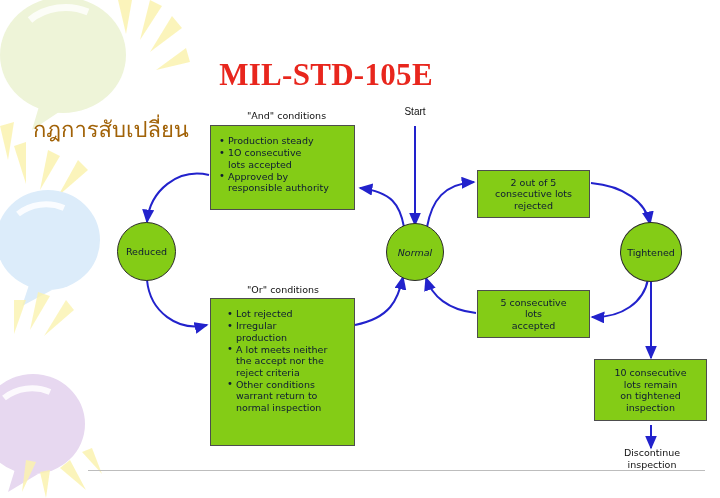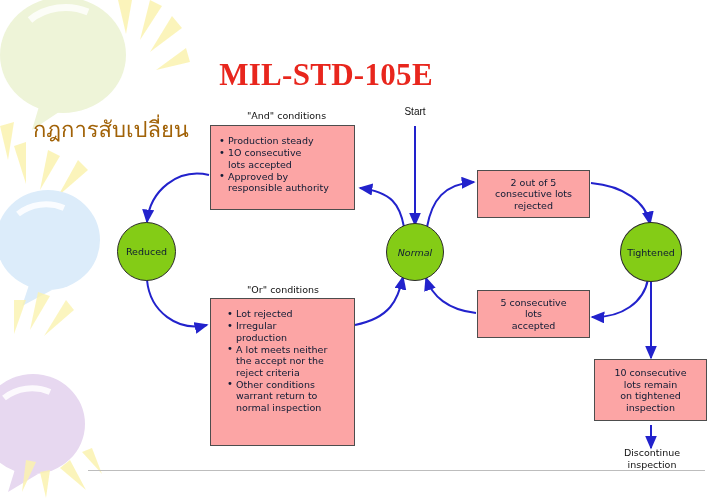--- a/index.html
+++ b/index.html
@@ -25,21 +25,21 @@
   
   .thai{
     position:absolute;left:33px;top:112px;
     font-family:"DejaVu Sans","Liberation Sans",sans-serif;
     font-size:22px;color:#a16207;white-space:nowrap;z-index:5;
   }
 
   
   .dbox{
     position:absolute;box-sizing:border-box;
-    background:#fca5a5;border:1px solid #4d4d4d;
+    background:#84cc16;border:1px solid #4d4d4d;
     color:#0d1a33;
     font-family:"DejaVu Sans","Liberation Sans",sans-serif;
     font-size:9.5px;line-height:11.5px;
   }
   .dbox.center{display:flex;align-items:center;justify-content:center;text-align:center;}
   .dbox ul{margin:0;padding:0;list-style:none;}
   .dbox li{position:relative;padding-left:9px;margin-bottom:.5px;}
   .dbox li::before{content:"\2022";position:absolute;left:0;top:-0.5px;font-size:10px;}
   .bl{padding:9px 6px 6px 8px;}
 

